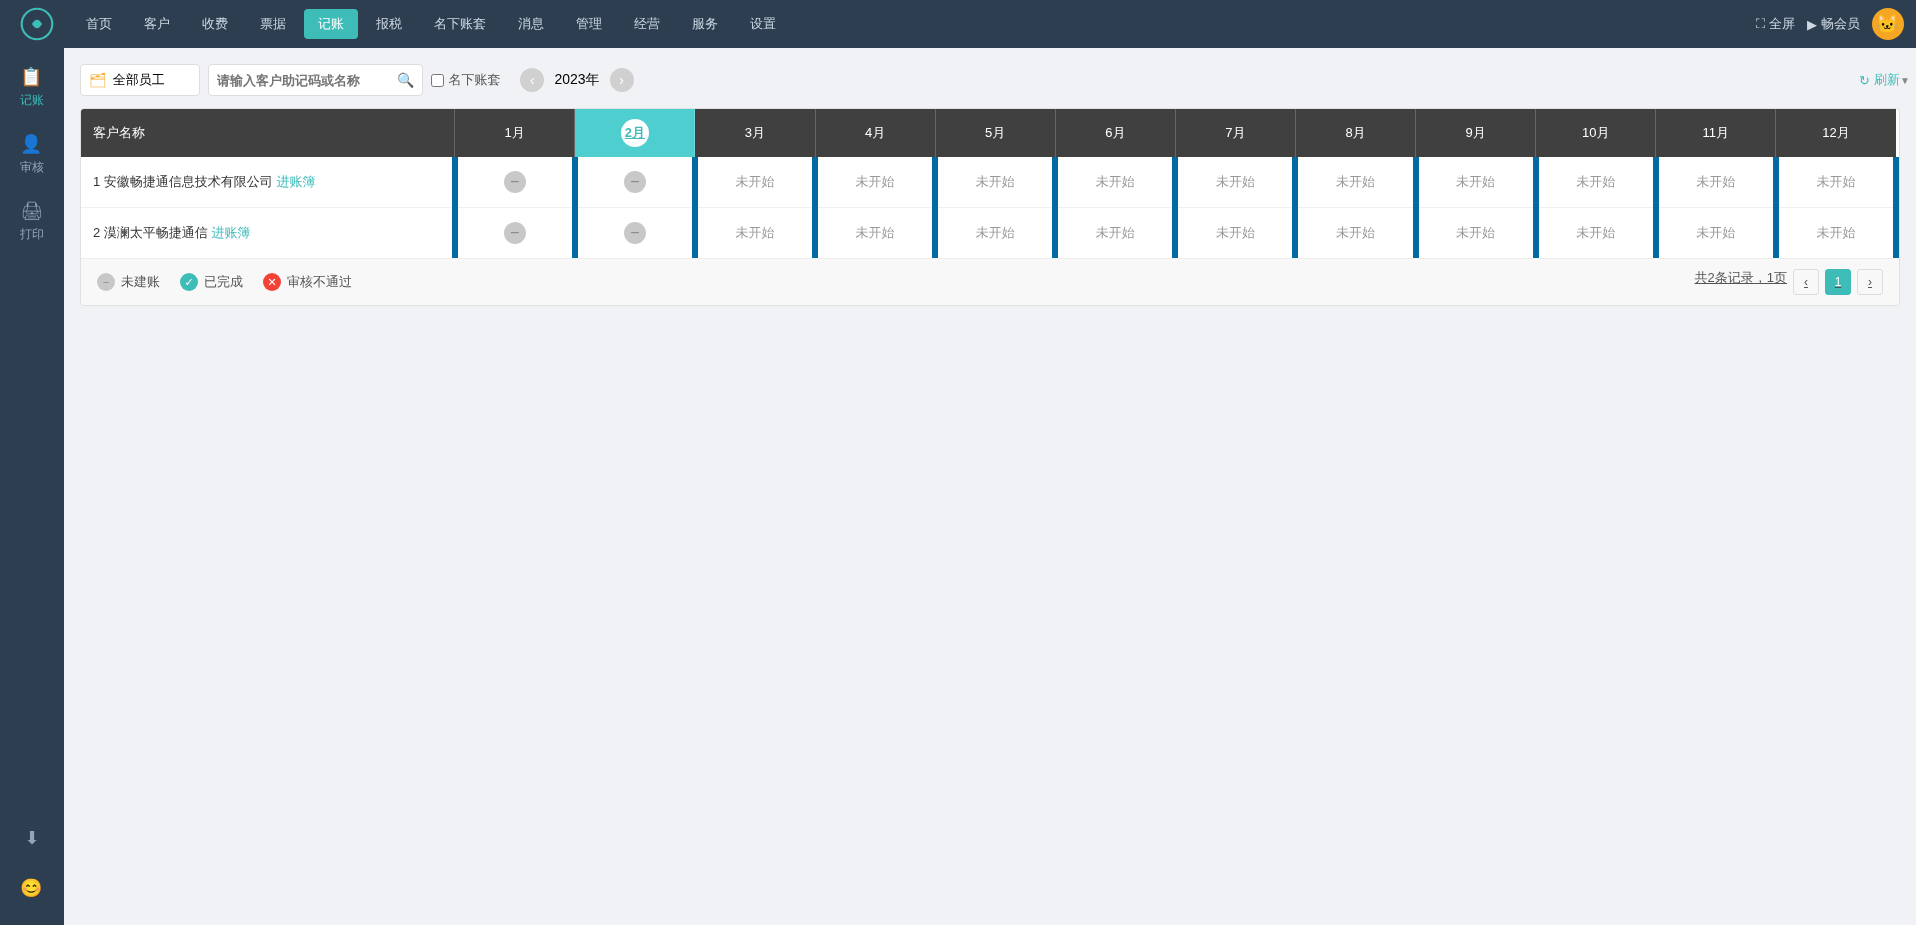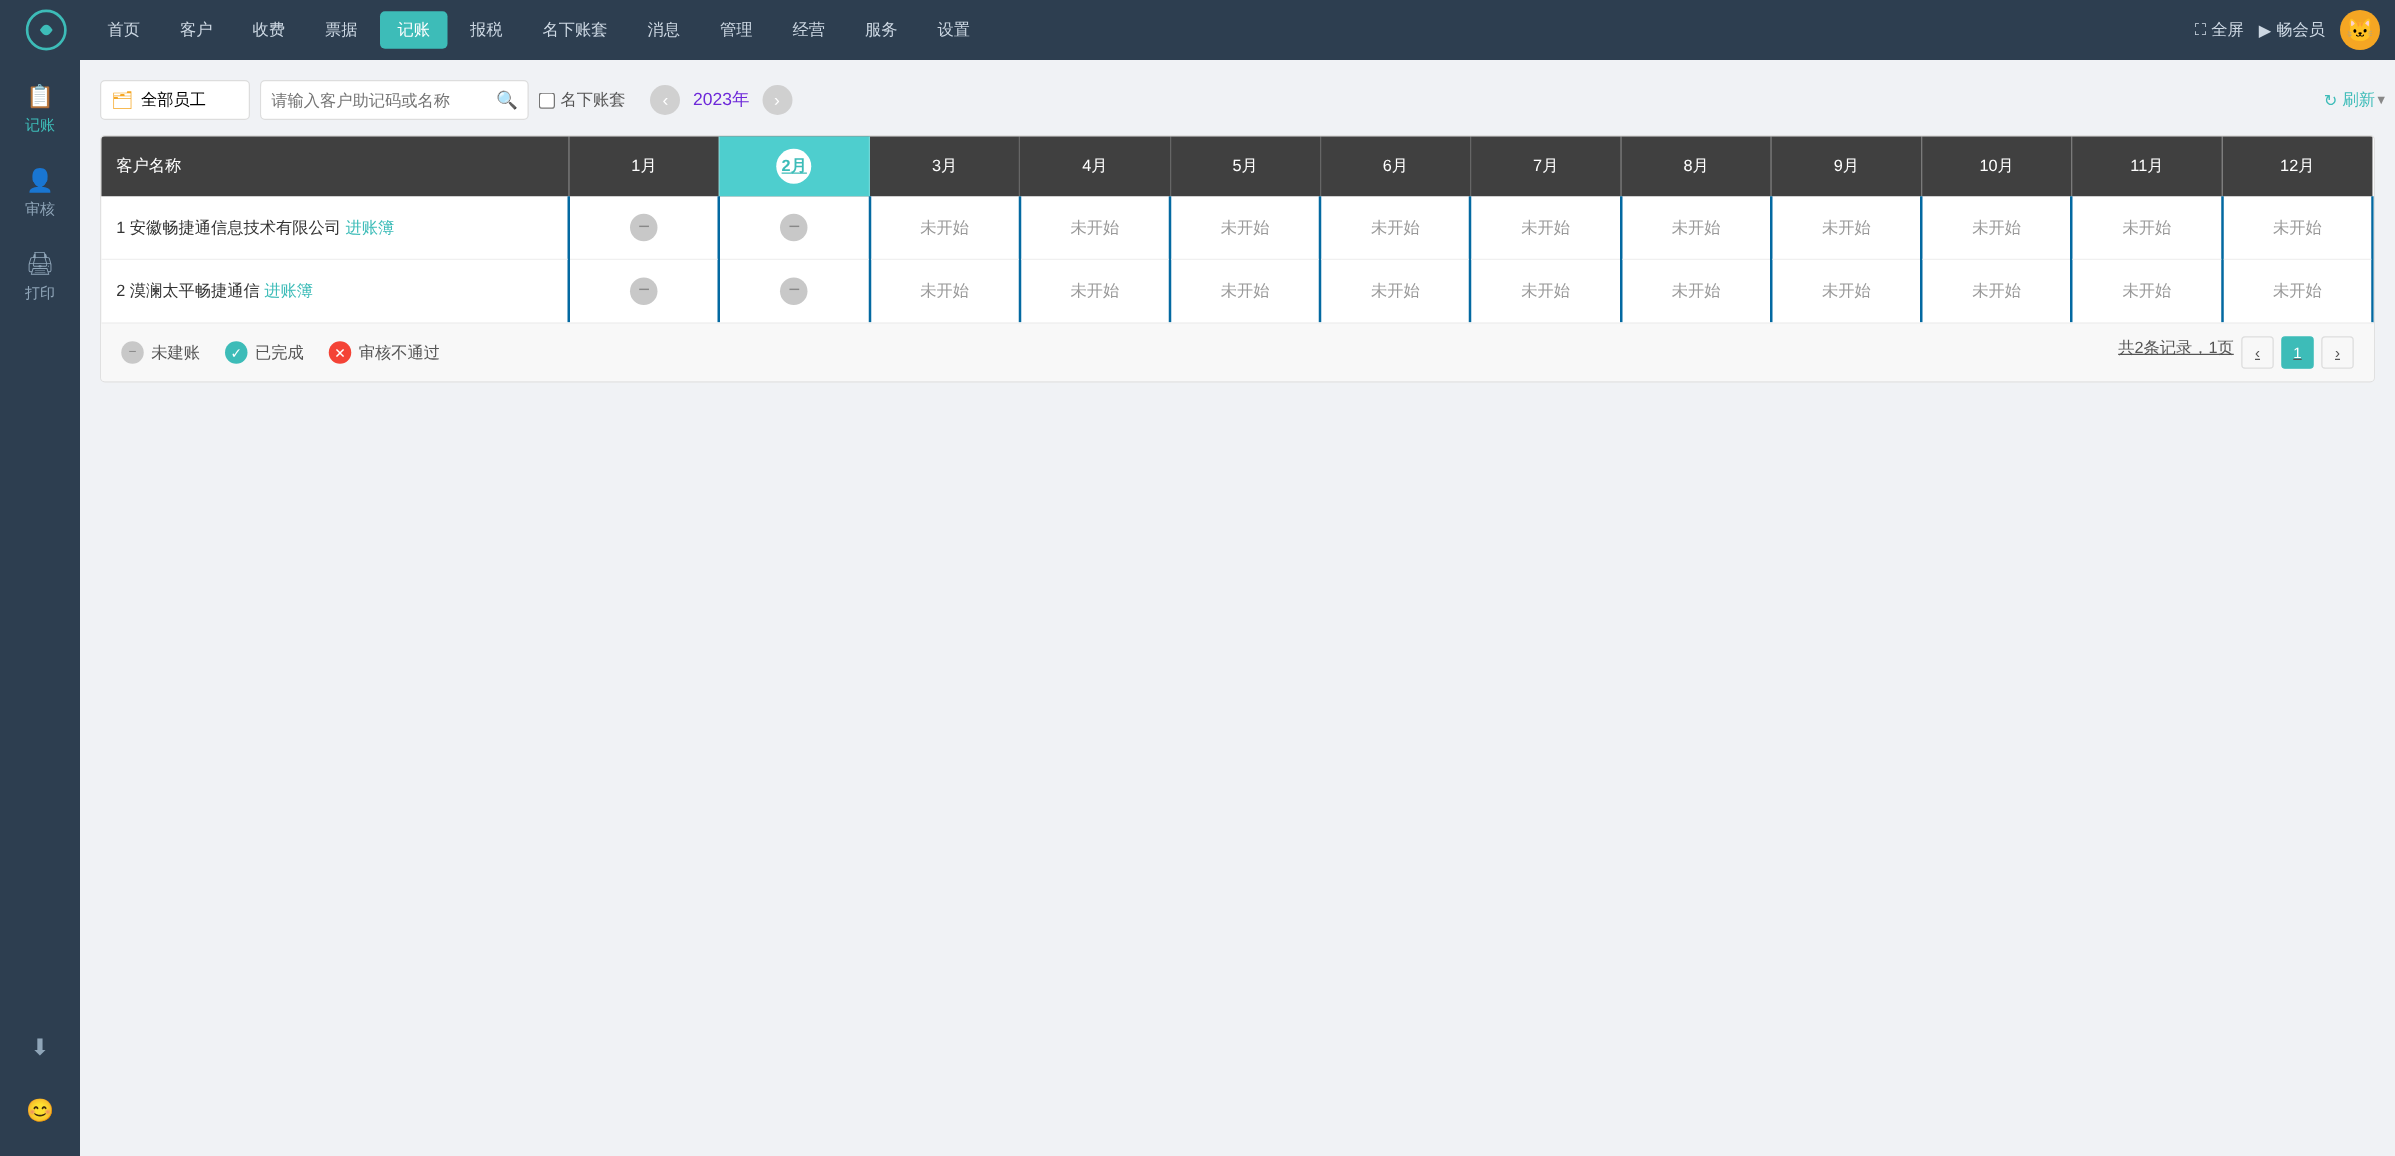--- a/index.html
+++ b/index.html
@@ -158,20 +158,21 @@
       height: 32px;
       overflow: hidden;
     }
     .search-input {
       border: none;
       outline: none;
       padding: 4px 8px;
       font-size: 13px;
       width: 180px;
       font-family: inherit;
+      font-weight: bold;
     }
     .search-btn {
       background: none;
       border: none;
       cursor: pointer;
       padding: 0 8px;
       color: #888;
       font-size: 14px;
     }
     .checkbox-wrap {
@@ -199,21 +200,21 @@
       background: #d0d0d0;
       color: #fff;
       display: flex;
       align-items: center;
       justify-content: center;
       font-size: 14px;
     }
     .year-text {
       font-size: 14px;
       font-weight: 500;
-      color: #6d28d9;
+      color: #000000;
     }
     .refresh-btn {
       margin-left: auto;
       background: none;
       border: none;
       cursor: pointer;
       color: #3dbcb8;
       font-size: 13px;
       display: flex;
       align-items: center;
@@ -264,21 +265,21 @@
     }
     .data-table tbody tr {
       border-bottom: 1px solid #f0f0f0;
     }
     .data-table tbody tr:last-child { border-bottom: none; }
     .data-table tbody td {
       padding: 14px 6px;
       text-align: center;
       font-size: 13px;
       color: #555;
-      border-right: 2px solid #0369a1;
+      border-right: 6px solid #0369a1;
       margin-top: 46px;
     }
     .data-table tbody td:first-child {
       text-align: left;
       padding-left: 12px;
     }
     .client-name {
       color: #333;
     }
     .link-text {

